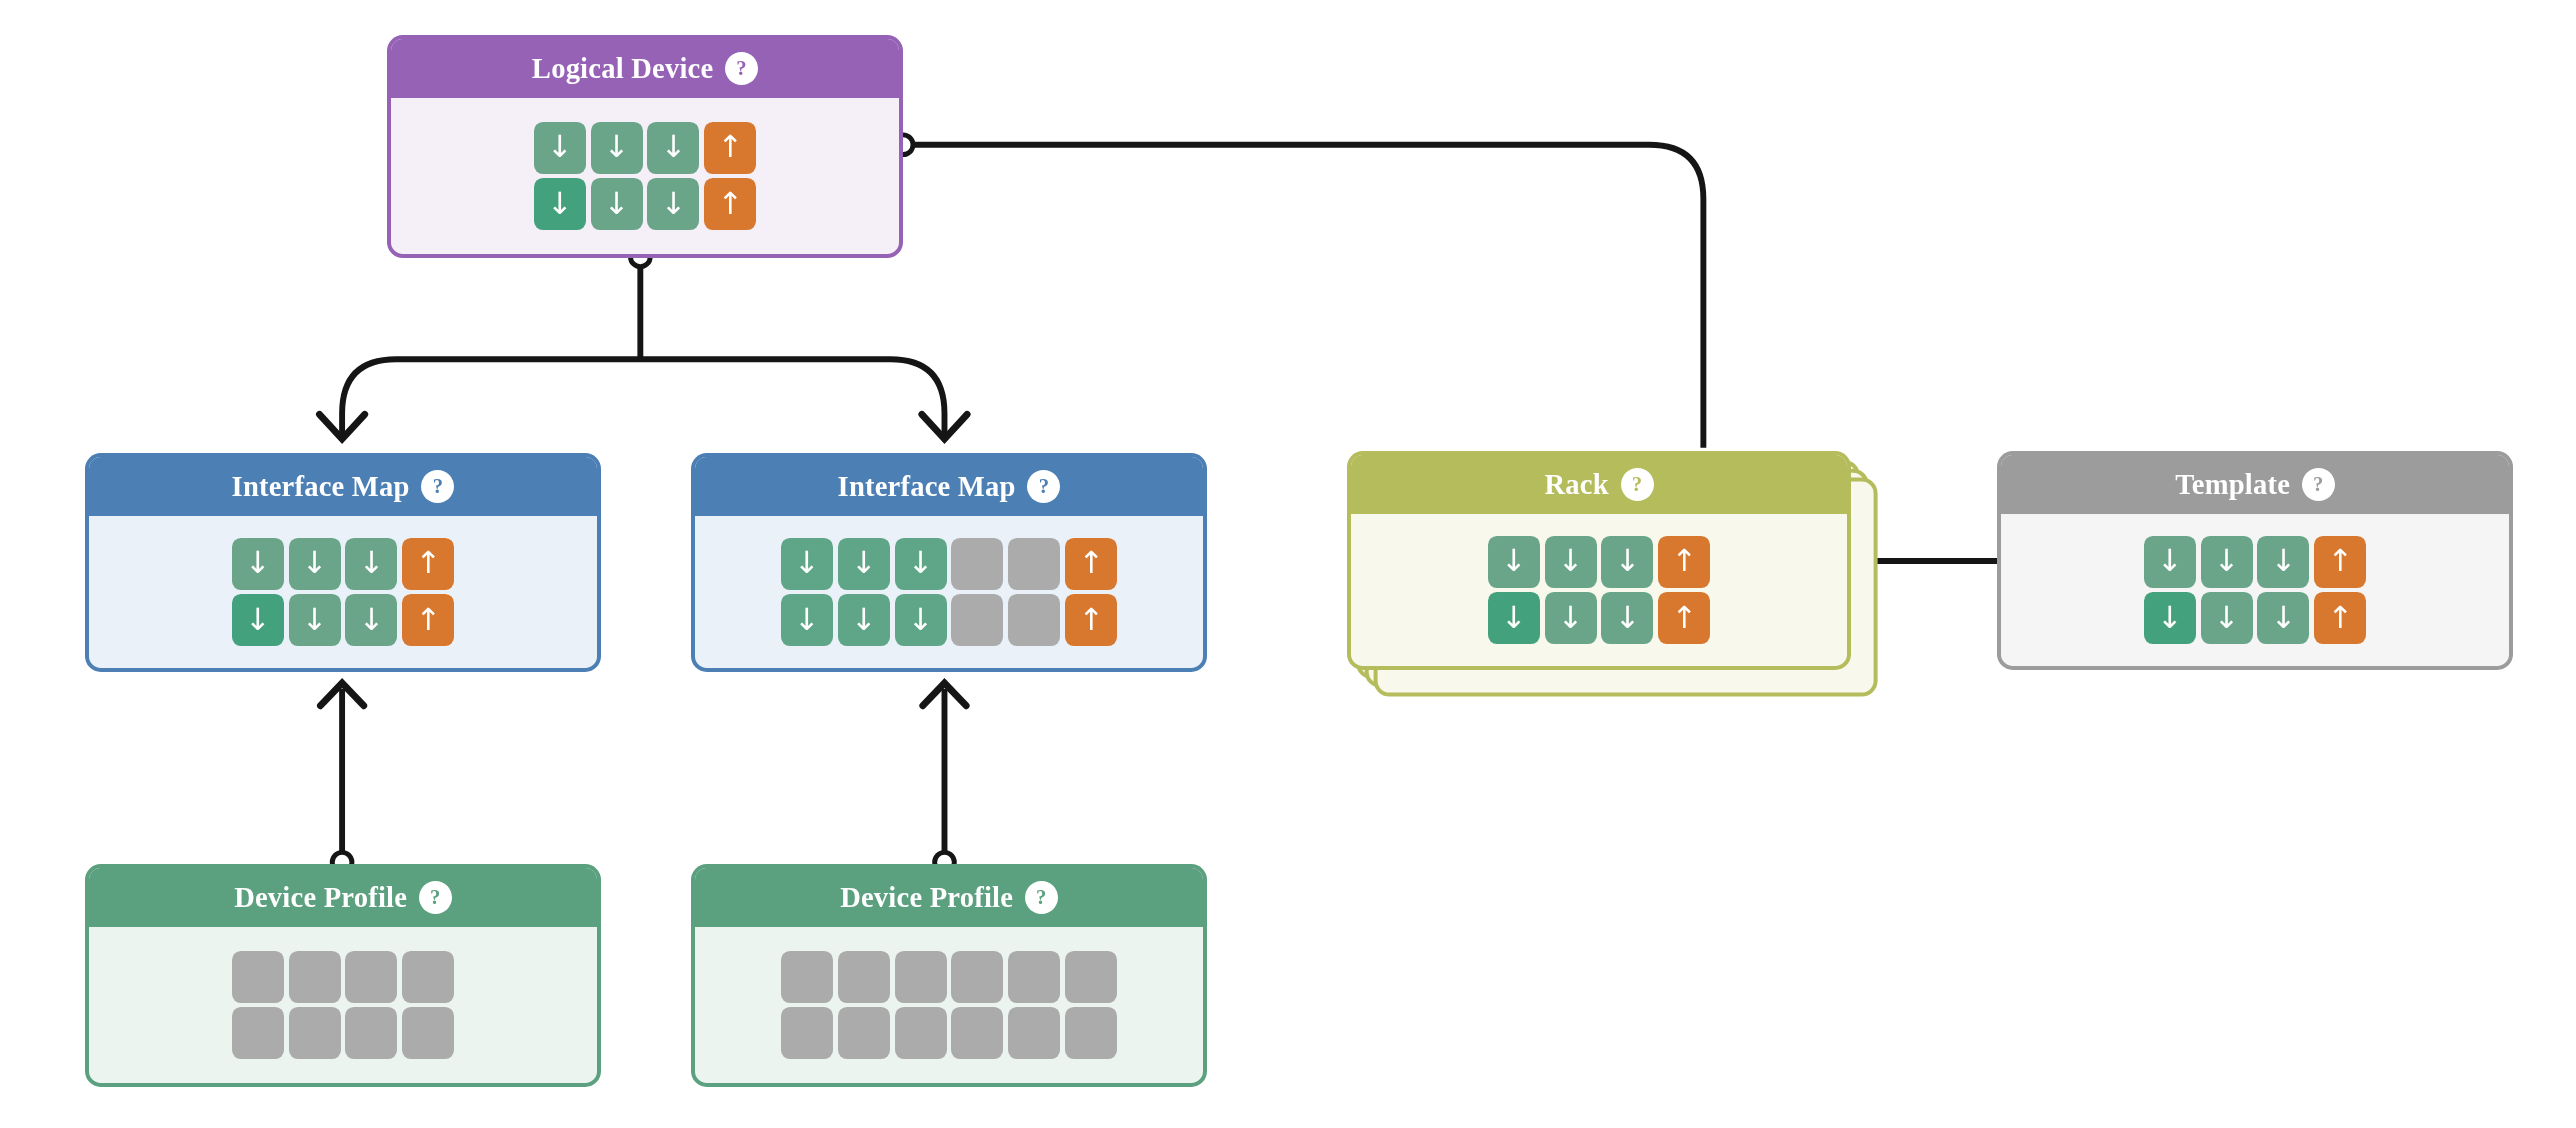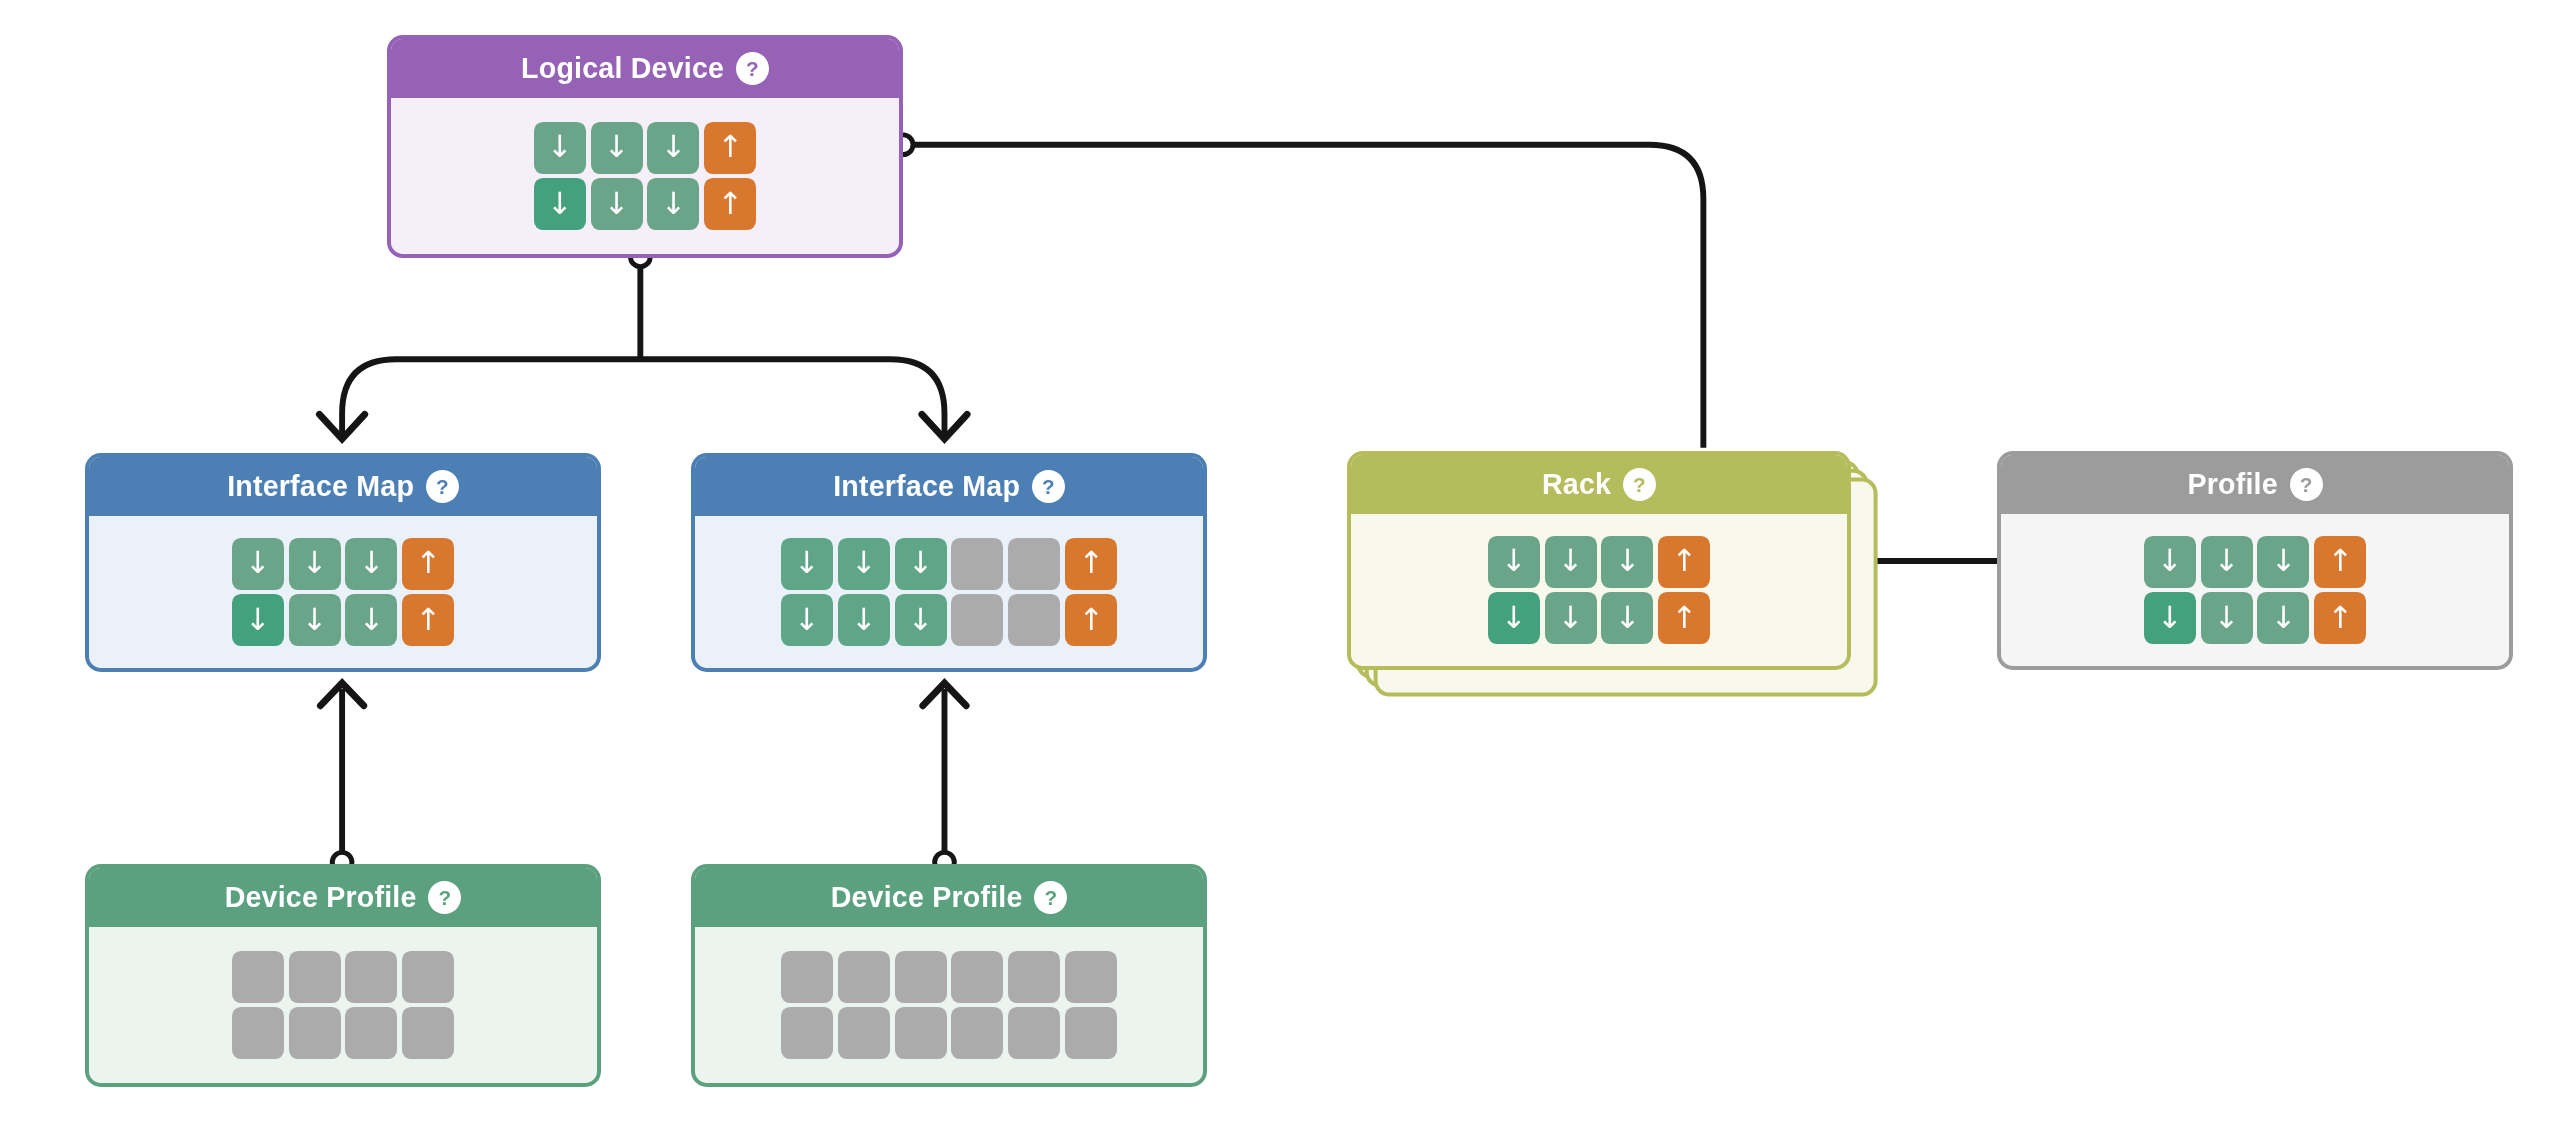--- a/index.html
+++ b/index.html
@@ -2,21 +2,21 @@
 <html><head>
 <meta charset="utf-8">
 <style>
   html,body{margin:0;padding:0;background:#ffffff;}
   body{font-family:"Liberation Sans", sans-serif;}
   .canvas{position:relative;width:2576px;height:1128px;background:#ffffff;overflow:hidden;}
 
   .node{position:absolute;}
   .stack-layer{position:absolute;inset:0;background:var(--bc);border:4.9px solid var(--hc);border-radius:15.8px;box-sizing:border-box;}
   .card{position:absolute;inset:0;background:var(--bc);border:4.9px solid var(--hc);border-radius:15.8px;box-sizing:border-box;display:flex;flex-direction:column;overflow:hidden;}
-  .node-header{height:59px;flex:none;background:var(--hc);display:flex;align-items:center;justify-content:center;gap:11.8px;color:#ffffff;font-weight:bold;font-size:28.6px;letter-spacing:0.2px;}
+  .node-header{height:59px;flex:none;background:var(--hc);display:flex;align-items:center;justify-content:center;gap:11.8px;color:#ffffff;font-weight:bold;font-size:28.6px;letter-spacing:0.2px;font-family:Liberation Serif, serif;}
   .help-badge{width:33px;height:33px;border-radius:50%;background:#ffffff;color:var(--hc);display:flex;align-items:center;justify-content:center;font-size:20.7px;font-weight:bold;flex:none;cursor:pointer;}
   .node-body{flex:1;display:flex;flex-direction:column;align-items:center;justify-content:center;gap:4.9px;}
   .port-row{display:flex;gap:4.9px;}
   .port-cell{width:52px;height:52px;border-radius:8.9px;display:flex;align-items:center;justify-content:center;flex:none;}
   .port-glyph{color:#ffffff;font-size:30.5px;line-height:1;font-family:"DejaVu Sans", sans-serif;}
 
   .connectors{position:absolute;left:0;top:0;pointer-events:none;}
   .conn-line{fill:none;stroke:var(--line,#151515);stroke-width:6;}
   .conn-arrowhead{fill:none;stroke:var(--line,#151515);stroke-width:7;stroke-linecap:round;stroke-linejoin:miter;}
   .conn-circle{fill:#ffffff;stroke:var(--line,#151515);stroke-width:5;}
@@ -215,21 +215,21 @@
             <div class="port-cell" style="background: rgb(216, 119, 46);">
               <span class="port-glyph">↑</span>
             </div>
           </div>
         </div>
     </div>
   </div>
     <div class="node" style="left: 1997px; top: 451px; width: 516px; height: 219px; --hc: #9C9C9C; --bc: #F5F5F5;">
     <div class="card">
       <div class="node-header">
-        <span>Profile</span>
+        <span>Template</span>
         <span class="help-badge">
           <span>?</span>
         </span>
       </div>
       <div class="node-body">
           <div class="port-row">
             <div class="port-cell" style="background: rgb(106, 165, 138);">
               <span class="port-glyph">↓</span>
             </div>
             <div class="port-cell" style="background: rgb(106, 165, 138);">

